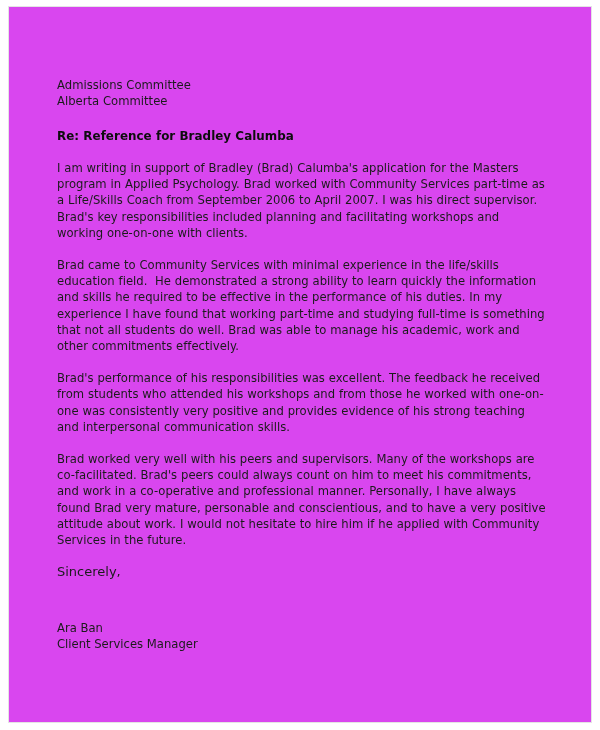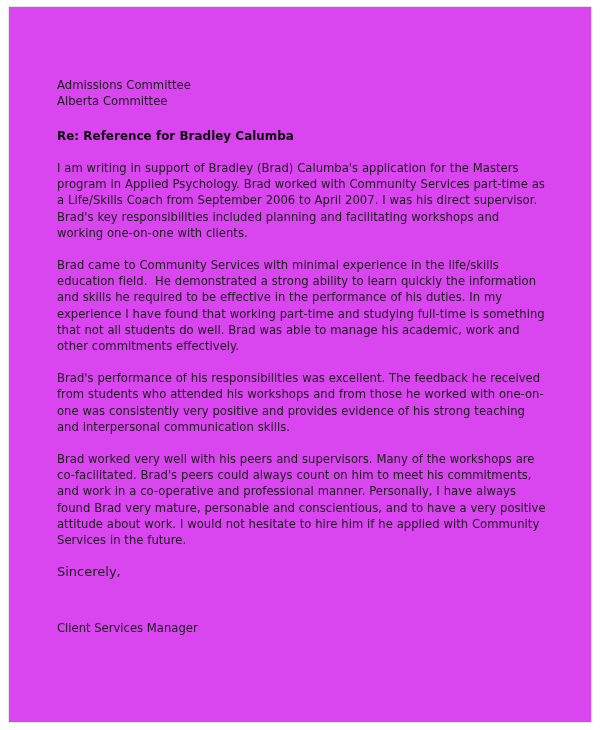--- a/index.html
+++ b/index.html
@@ -99,17 +99,18 @@
     <p class="para">I am writing in support of Bradley (Brad) Calumba's application for the Masters program in Applied Psychology. Brad worked with Community Services part-time as a Life/Skills Coach from September 2006 to April 2007. I was his direct supervisor. Brad's key responsibilities included planning and facilitating workshops and working one-on-one with clients.</p>
     <p class="para">Brad came to Community Services with minimal experience in the life/skills education field.  He demonstrated a strong ability to learn quickly the information and skills he required to be effective in the performance of his duties. In my experience I have found that working part-time and studying full-time is something that not all students do well. Brad was able to manage his academic, work and other commitments effectively.</p>
     <p class="para">Brad's performance of his responsibilities was excellent. The feedback he received from students who attended his workshops and from those he worked with one-on-one was consistently very positive and provides evidence of his strong teaching and interpersonal communication skills.</p>
     <p class="para">Brad worked very well with his peers and supervisors. Many of the workshops are co-facilitated. Brad's peers could always count on him to meet his commitments, and work in a co-operative and professional manner. Personally, I have always found Brad very mature, personable and conscientious, and to have a very positive attitude about work. I would not hesitate to hire him if he applied with Community Services in the future.</p>
 
     <div class="closing">Sincerely,</div>
 
     <div class="sig-gap"></div>
 
     <div class="sig-block">
+      <div class="sig-line">Ara Ban</div>
       <div class="sig-line">Client Services Manager</div>
     </div>
 
   </div>
 </div>
 
 </body></html>

